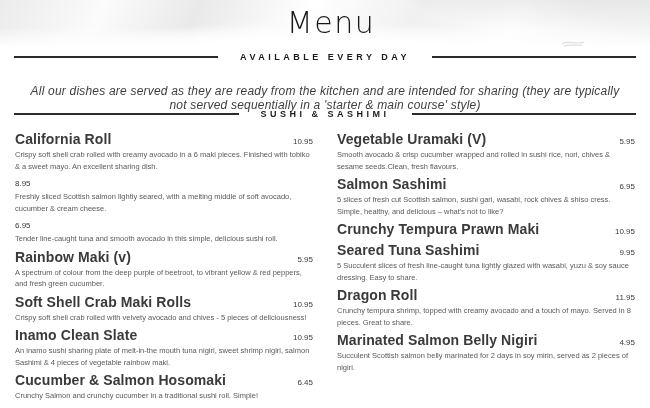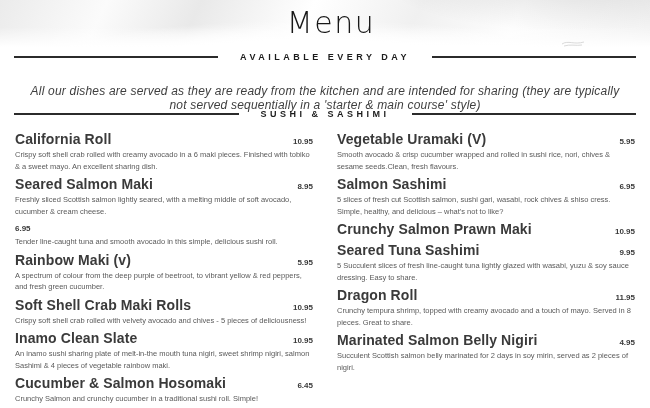--- a/index.html
+++ b/index.html
@@ -61,21 +61,21 @@
   .item { margin-bottom:6px; }
   .item-head {
     display:flex; justify-content:space-between; align-items:baseline;
     line-height:12px;
   }
   .item-name {
     font-weight:bold; font-size:14px;
     color:var(--item_title,#3a3a3a); letter-spacing:.1px;
     padding-right:8px;
   }
-  .item-price { font-size:8px; color:var(--price,#3a3a3a); white-space:nowrap;font-weight:bold; }
+  .item-price { font-size:8px; color:var(--price,#3a3a3a); white-space:nowrap; }
   .item-desc {
     font-size:7.5px; line-height:11.5px; margin-top:1px;
     color:var(--item_description,#5a5a5a);
   }
 </style>
 </head>
 <body>
 
 <div class="hero"></div>
 
@@ -105,21 +105,20 @@
     <div class="item">
       <div class="item-head">
         <span class="item-name">California Roll</span>
         <span class="item-price">10.95</span>
       </div>
       <div class="item-desc">Crispy soft shell crab rolled with creamy avocado in a 6 maki pieces. Finished with tobiko &amp; a sweet mayo. An excellent sharing dish.</div>
     </div>
 
     <div class="item">
       <div class="item-head">
-        <span class="item-name">Seared Salmon Maki</span>
         <span class="item-price">8.95</span>
       </div>
       <div class="item-desc">Freshly sliced Scottish salmon lightly seared, with a melting middle of soft avocado, cucumber &amp; cream cheese.</div>
     </div>
 
     <div class="item">
       <div class="item-head">
         <span class="item-price">6.95</span>
       </div>
       <div class="item-desc">Tender line-caught tuna and smooth avocado in this simple, delicious sushi roll.</div>
@@ -179,21 +178,21 @@
     <div class="item">
       <div class="item-head">
         <span class="item-name">Salmon Sashimi</span>
         <span class="item-price">6.95</span>
       </div>
       <div class="item-desc">5 slices of fresh cut Scottish salmon, sushi gari, wasabi, rock chives &amp; shiso cress. Simple, healthy, and delicious – what's not to like?</div>
     </div>
 
     <div class="item">
       <div class="item-head">
-        <span class="item-name">Crunchy Salmon Prawn Maki</span>
+        <span class="item-name">Crunchy Tempura Prawn Maki</span>
         <span class="item-price">10.95</span>
       </div>
     </div>
 
     <div class="item">
       <div class="item-head">
         <span class="item-name">Seared Tuna Sashimi</span>
         <span class="item-price">9.95</span>
       </div>
       <div class="item-desc">5 Succulent slices of fresh line-caught tuna lightly glazed with wasabi, yuzu &amp; soy sauce dressing. Easy to share.</div>

